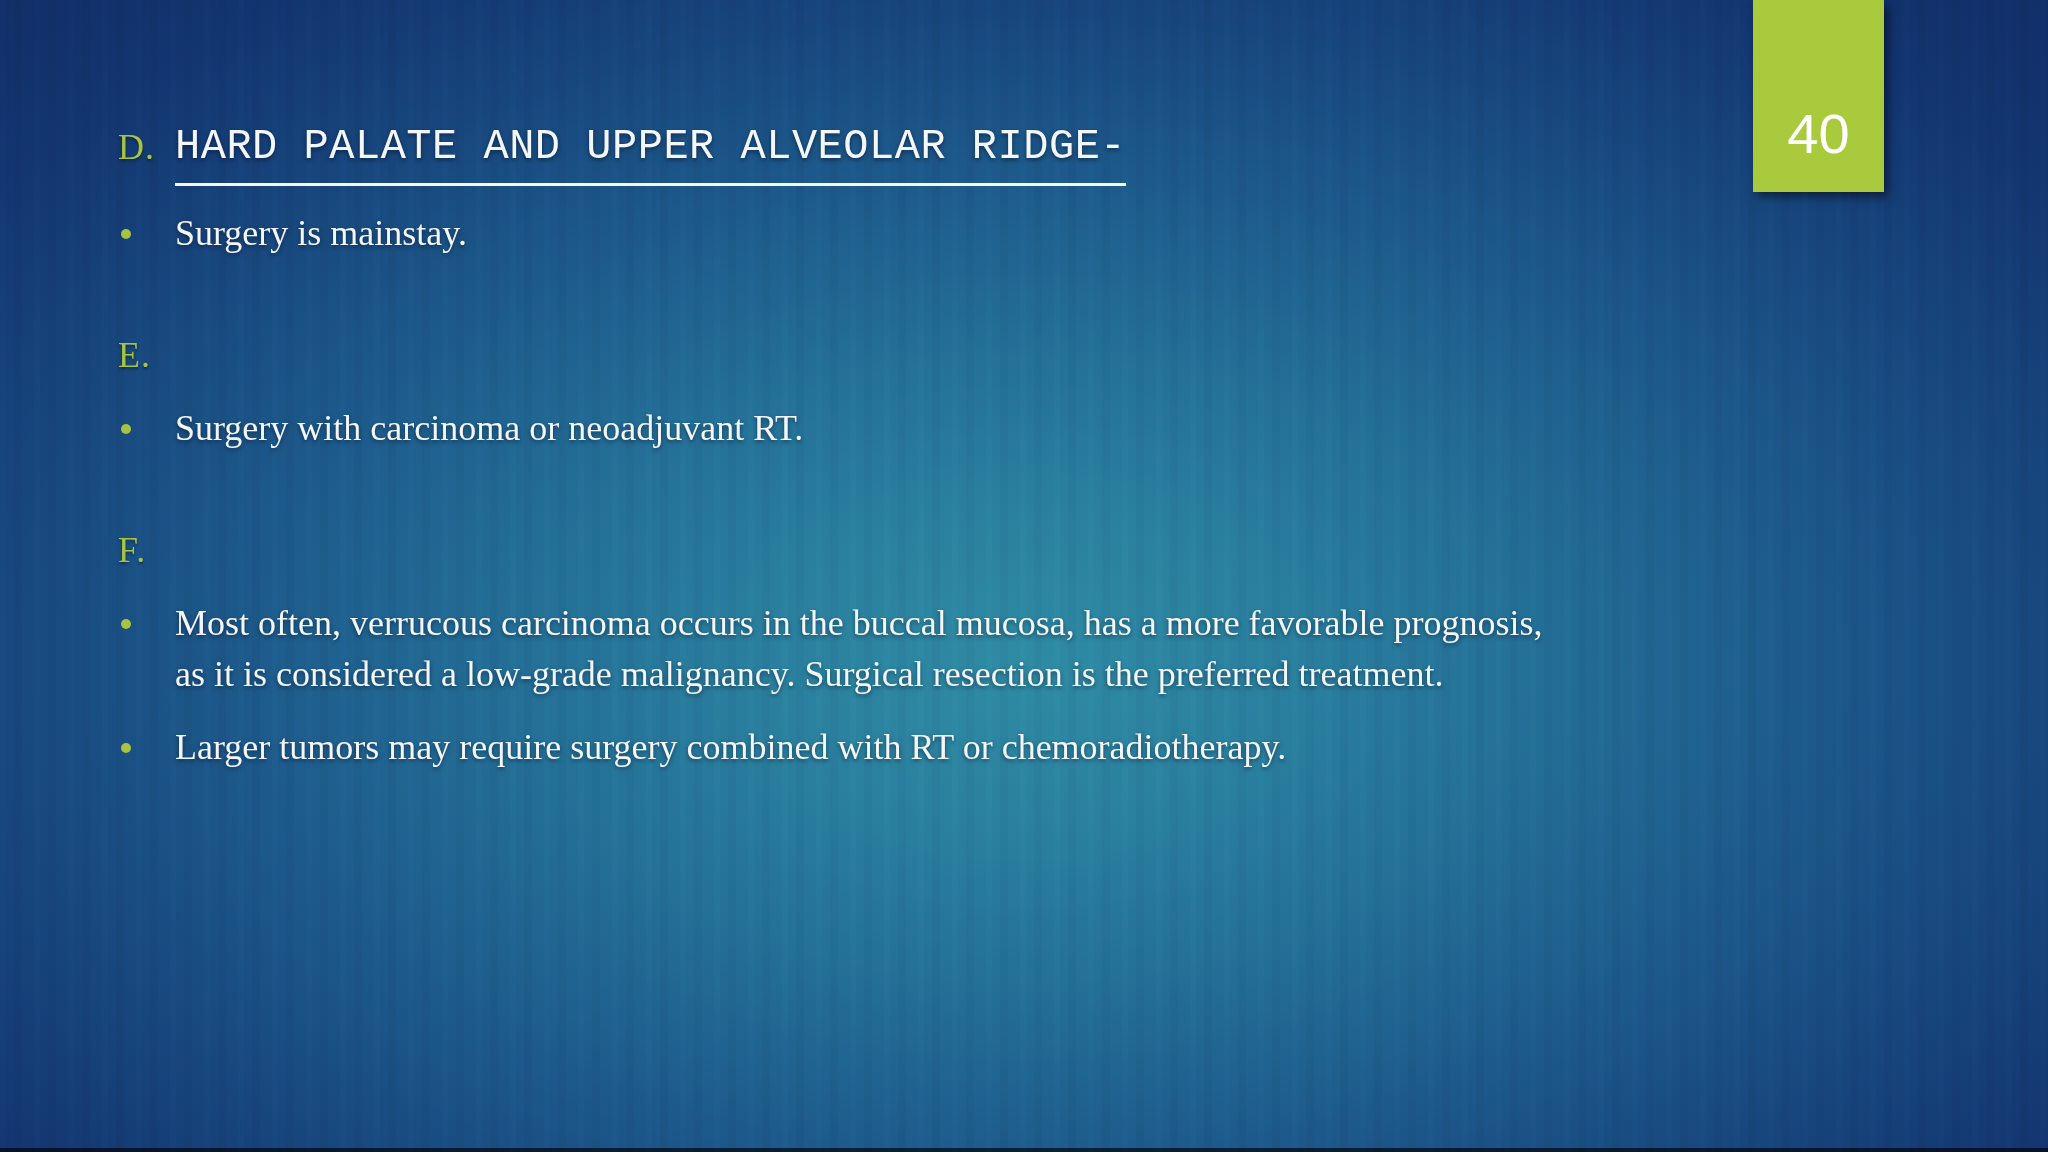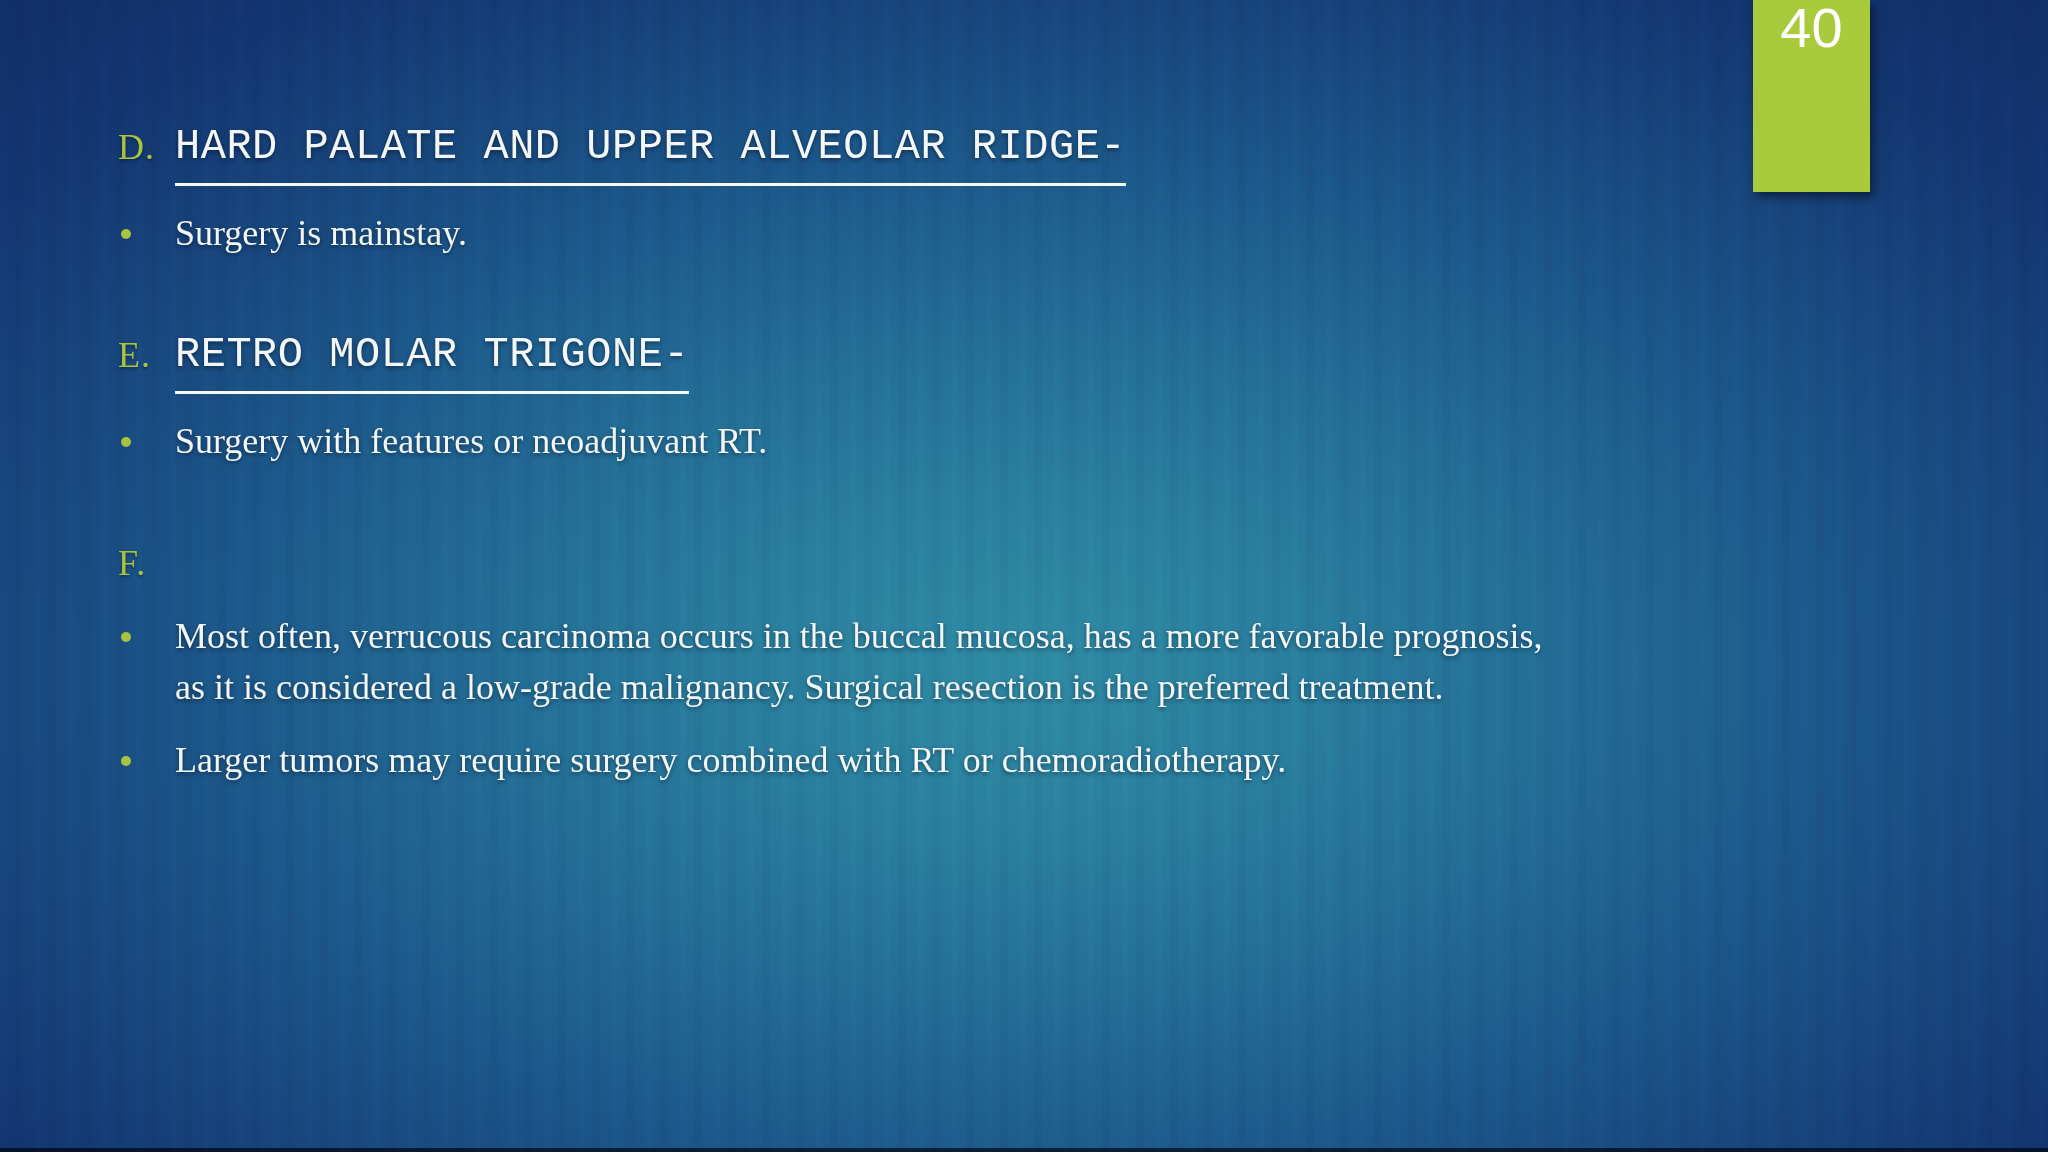--- a/index.html
+++ b/index.html
@@ -22,22 +22,22 @@
       rgba(0,0,0,0.0) 6px 14px,
       rgba(0,0,0,0.03) 14px 22px,
       rgba(0,0,0,0.0) 22px 34px);
     mix-blend-mode:overlay;
   }
   .bottom-edge{
     position:absolute;left:0;right:0;bottom:0;height:4px;
     background:rgba(0,0,5,0.65);
   }
   .page-flag{
-    position:absolute;left:1753px;top:0;width:117px;height:192px;
-    display:flex;justify-content:center;
+    position:absolute;left:1753px;top:0;width:131px;height:192px;
+    display:flex;align-items:flex-end;justify-content:center;
     box-shadow:4px 5px 9px rgba(0,0,10,0.5);
   }
   .page-flag .num{
     font-family:"Liberation Sans", sans-serif;
     font-size:56px;color:#ffffff;line-height:1;
     padding-bottom:30px;font-weight:400;
   }
   .content{
     position:absolute;left:118px;top:122px;width:1840px;
     color:#f4f7f9;
@@ -95,27 +95,26 @@
         <span class="marker-col">
             <span class="dot accent-bg" style="background: rgb(168, 195, 63);"></span>
           </span>
         <span class="btext">Surgery is mainstay.</span>
       </div>
     </div>
 
     <div class="section">
       <div class="li">
         <span class="marker-col letter accent" style="color: rgb(168, 195, 63);">E.</span>
-        <span class="htext">RETRO MOLAR TRIGONE-</span>
       </div>
       <div class="li">
         <span class="marker-col">
             <span class="dot accent-bg" style="background: rgb(168, 195, 63);"></span>
           </span>
-        <span class="btext">Surgery with features or neoadjuvant RT.</span>
+        <span class="btext">Surgery with carcinoma or neoadjuvant RT.</span>
       </div>
     </div>
 
     <div class="section">
       <div class="li">
         <span class="marker-col letter accent" style="color: rgb(168, 195, 63);">F.</span>
       </div>
       <div class="li">
         <span class="marker-col">
             <span class="dot accent-bg" style="background: rgb(168, 195, 63);"></span>

